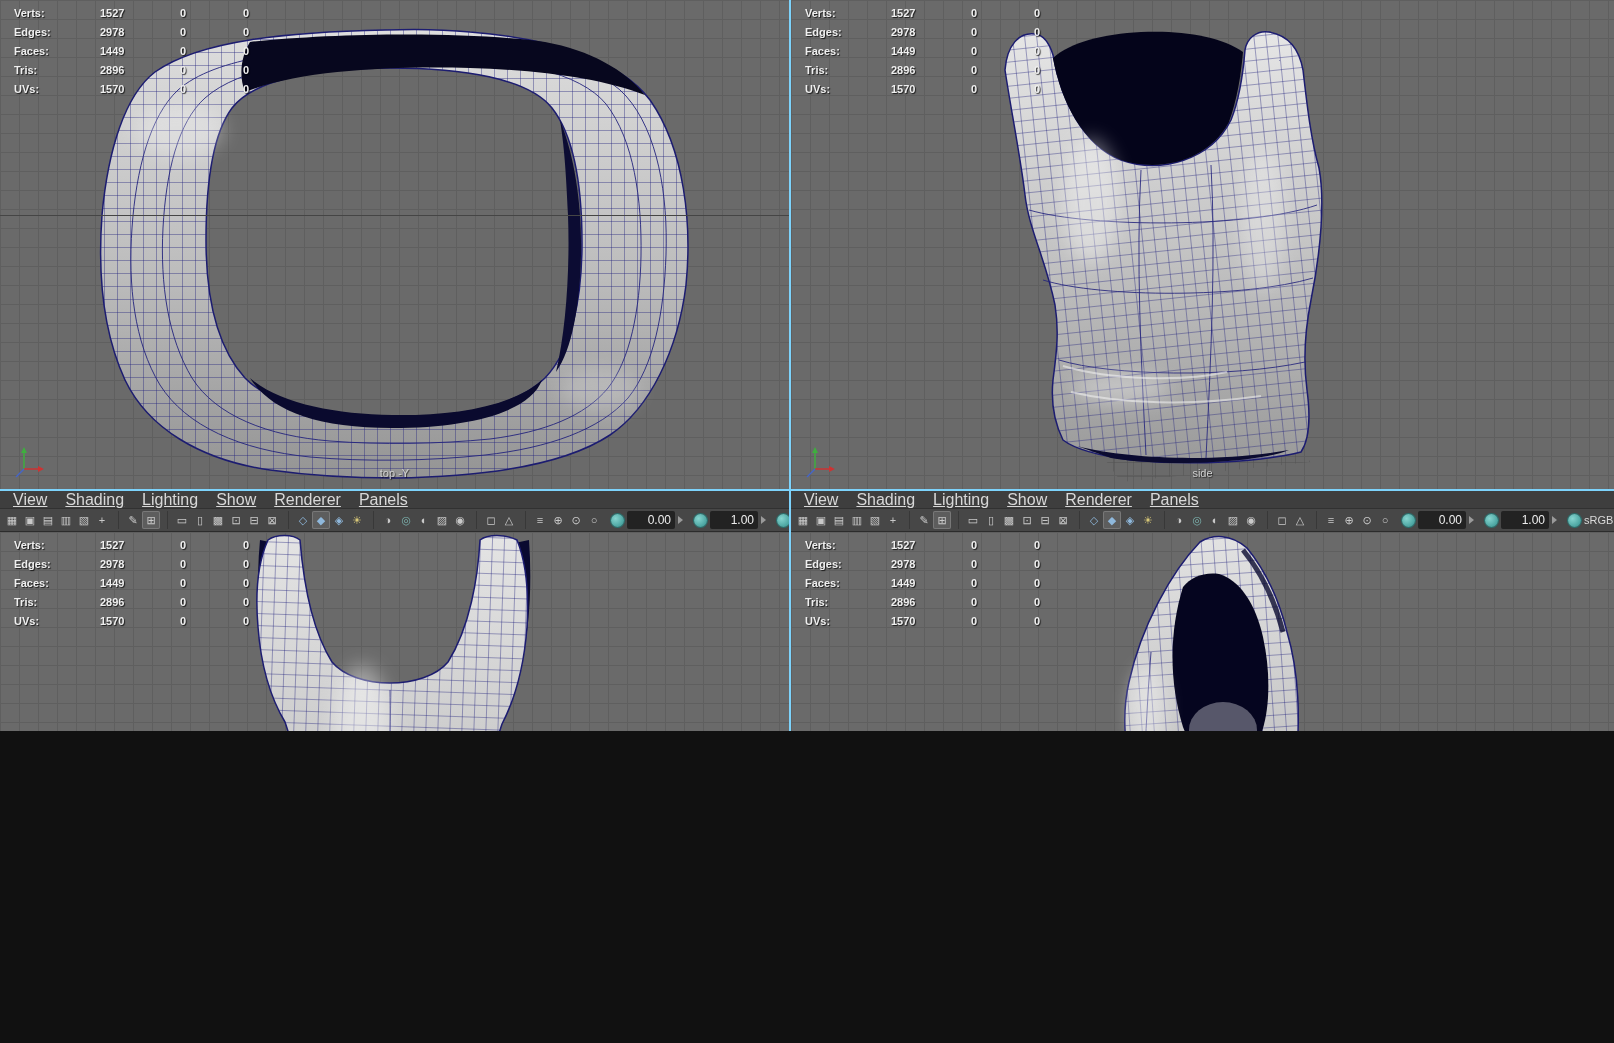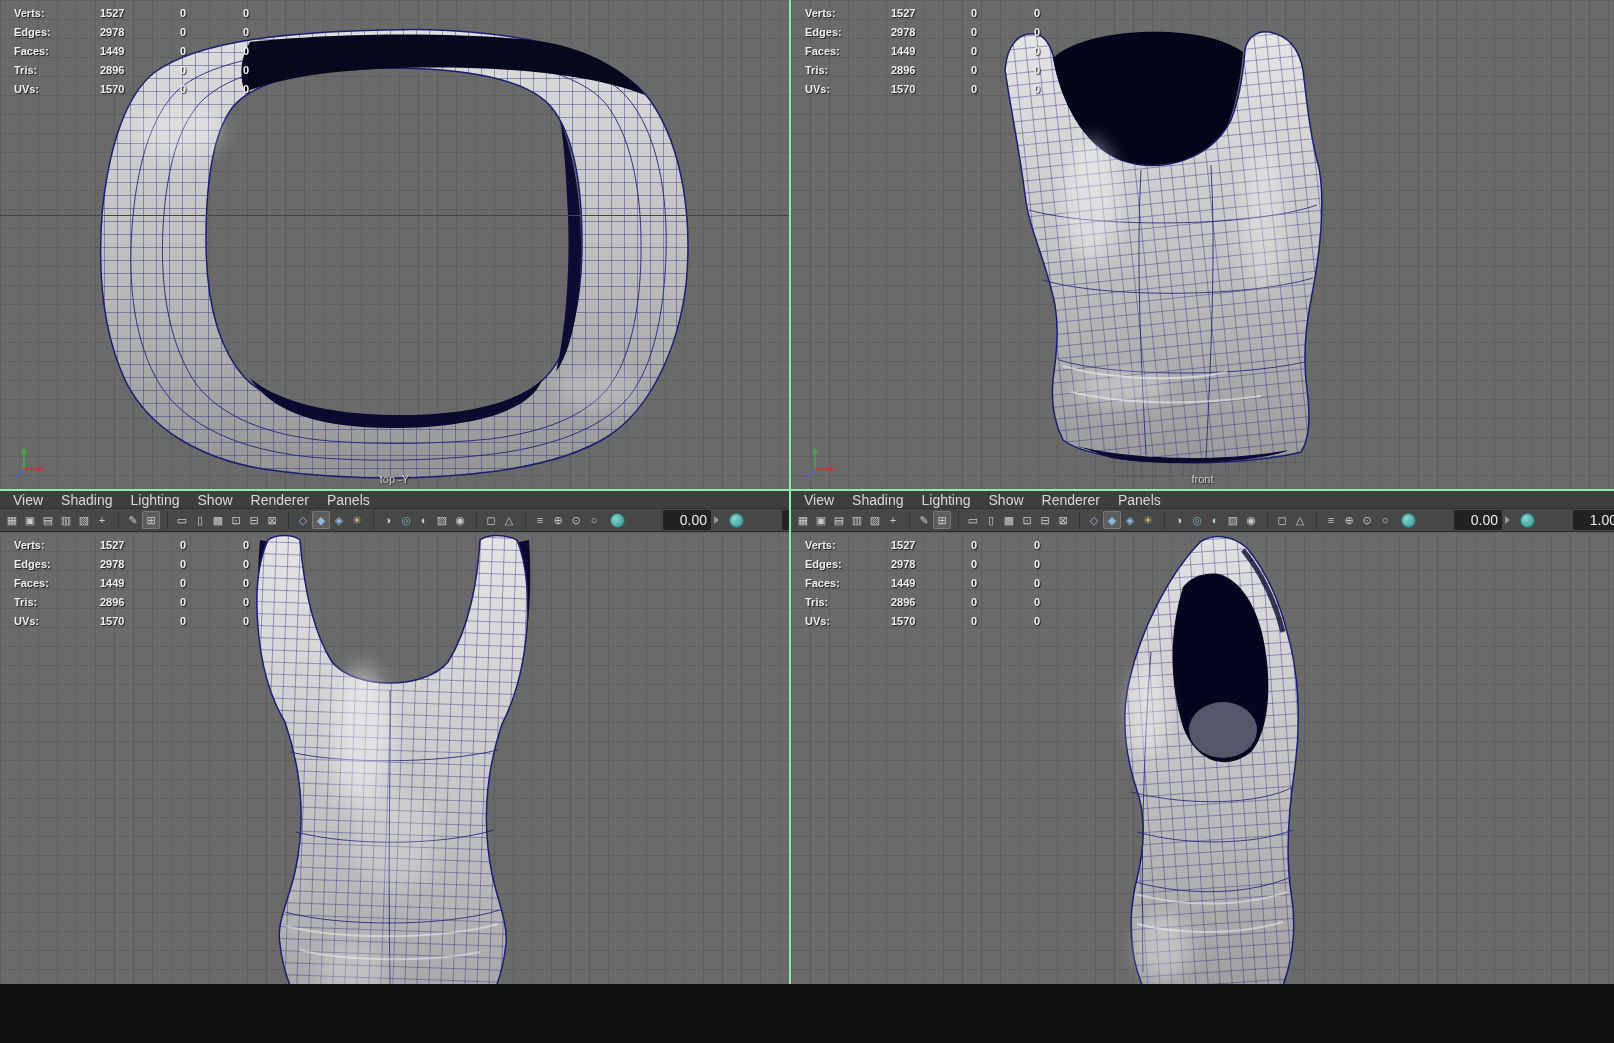--- a/index.html
+++ b/index.html
@@ -1,19 +1,19 @@
 <!DOCTYPE html>
 <html><head>
 <meta charset="utf-8">
 <style>
   html,body{margin:0;padding:0;background:#111;}
   .stage{
-    width:1614px;height:984px;position:relative;
+    width:1614px;height:731px;position:relative;
     display:grid;grid-template-columns:789px 823px;grid-template-rows:489px 552px;
-    gap:2px;background:#86efac;
+    gap:2px;background:#7dd3fc;
     font-family:"Liberation Sans",sans-serif;
     overflow:hidden;
   }
   .panel{position:relative;overflow:hidden;background:#3e3e3e;display:flex;flex-direction:column;}
   .canvas{
     position:relative;flex:1;overflow:hidden;
     background-color:#6a6a6a;
     background-image:linear-gradient(to right,#5f5f5f 1px,transparent 1px),
                      linear-gradient(to bottom,#5f5f5f 1px,transparent 1px);
     background-size:19px 19px;
@@ -22,42 +22,42 @@
   .hline{position:absolute;left:0;right:0;top:215px;height:1px;background:#454545;z-index:1;}
   
   .hud{position:absolute;top:3px;left:14px;z-index:6;}
   .hud-row{display:flex;height:19px;align-items:center;font-size:11px;font-weight:bold;
            color:#efefef;text-shadow:1px 1px 1px rgba(0,0,0,.75);}
   .hud-label{width:86px;}
   .hud-v1{width:80px;}
   .hud-v2{width:63px;}
   .hud-v3{width:40px;}
   
-  .view-label{position:absolute;bottom:4px;left:0;width:100%;text-align:center;font-size:11px;
+  .view-label{position:absolute;bottom:10px;left:0;width:100%;text-align:center;font-size:11px;
               color:#cfcfcf;text-shadow:1px 1px 1px rgba(0,0,0,.65);z-index:6;pointer-events:none;}
   .view-label.low{bottom:34px;}
   
   .axis{position:absolute;left:8px;bottom:6px;width:44px;height:44px;z-index:6;}
   
   .menubar{height:17px;background:#3e3e3e;border-bottom:1px solid #313131;display:flex;
            align-items:center;padding-left:4px;flex:0 0 auto;}
-  .menu-item{padding:1px 9px;font-size:14px;color:#d8d8d8;cursor:default;}
+  .menu-item{padding:1px 9px;font-size:16px;color:#d8d8d8;cursor:default;text-decoration:underline;}
   
   .toolbar{height:22px;background:#474747;border-bottom:1px solid #2c2c2c;display:flex;
            align-items:center;padding:0 3px;flex:0 0 auto;overflow:hidden;white-space:nowrap;}
   .tb-icon{width:18px;height:18px;display:inline-flex;align-items:center;justify-content:center;
            font-size:11px;color:#c9c9c9;border-radius:2px;flex:0 0 auto;line-height:1;}
   .tb-icon.active{background:#5d5d5d;box-shadow:inset 0 0 0 1px #787878;}
   .tb-icon:nth-child(7),.tb-icon:nth-child(9),.tb-icon:nth-child(15),
   .tb-icon:nth-child(19),.tb-icon:nth-child(24),.tb-icon:nth-child(26){
     margin-left:7px;border-left:1px solid #383838;border-radius:0 2px 2px 0;padding-left:5px;}
   .tb-round{width:13px;height:13px;border-radius:50%;flex:0 0 auto;margin-left:8px;margin-right:3px;
             background:radial-gradient(circle at 35% 35%, #86d4cf, #2f8f8c);box-shadow:0 0 0 1px #2a6f6d;}
-  .tb-field{background:#222;color:#eee;font-size:14px;width:40px;text-align:right;
-            padding:2px 4px;border-radius:2px;flex:0 0 auto;margin-left:36px;}
+  .tb-field{background:#222;color:#eee;font-size:12px;width:40px;text-align:right;
+            padding:2px 4px;border-radius:2px;flex:0 0 auto;}
   .tb-arrow{width:0;height:0;border-top:4px solid transparent;border-bottom:4px solid transparent;
             border-left:5px solid #9a9a9a;margin:0 3px;flex:0 0 auto;}
   .tb-vt-label{font-size:11px;color:#dadada;flex:0 0 auto;overflow:hidden;}
 </style>
 </head>
 <body>
 
 <div class="stage">
 
   <div class="panel">
@@ -194,21 +194,21 @@
             <span class="hud-v3">0</span>
           </div>
       </div>
       <svg class="axis" viewBox="0 0 44 44">
         <line x1="16" y1="30" x2="16" y2="12" stroke="#3fae3f" stroke-width="1.5"></line>
         <polygon points="16,8 13,14 19,14" fill="#3fae3f"></polygon>
         <line x1="16" y1="30" x2="32" y2="30" stroke="#c33" stroke-width="1.5"></line>
         <polygon points="36,30 30,27 30,33" fill="#c33"></polygon>
         <line x1="16" y1="30" x2="8" y2="38" stroke="#4565c8" stroke-width="1.5"></line>
       </svg>
-      <div class="view-label">front</div>
+      <div class="view-label">side</div>
     </div>
   </div>
 
   <div class="panel">
     <div class="menubar">
       <span class="menu-item">View</span>
         <span class="menu-item">Shading</span>
         <span class="menu-item">Lighting</span>
         <span class="menu-item">Show</span>
         <span class="menu-item">Renderer</span>

